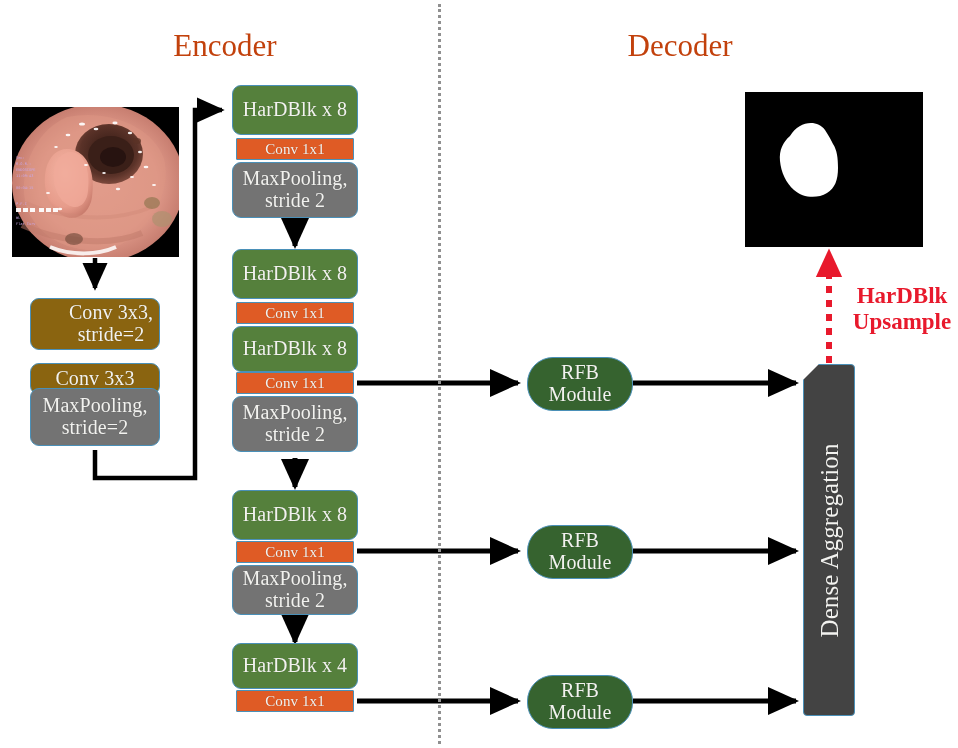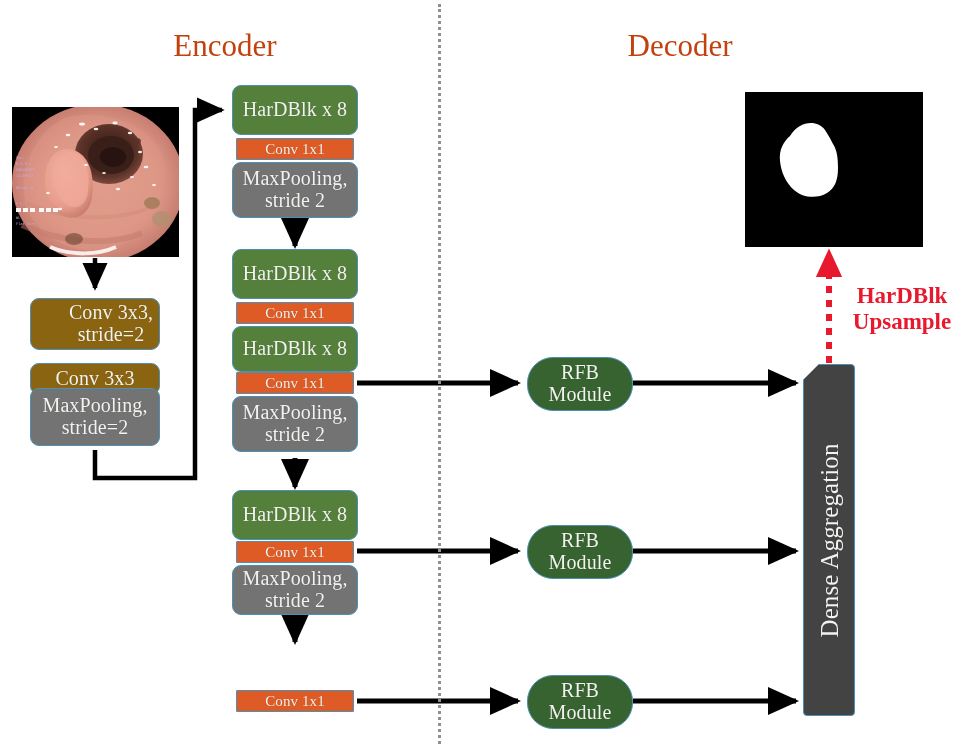--- a/index.html
+++ b/index.html
@@ -275,20 +275,23 @@
   <div class="abs node orange strip" style="left:236px; top:541px; width:118px; height:22px;">
     <span>Conv 1x1</span>
   </div>
   <div class="abs node blue" style="left:232px; top:565px; width:126px; height:50px; font-size:20px;">
     <span class="lines">
       <span>MaxPooling,</span><br>
       <span>stride 2</span>
     </span>
   </div>
 
+  <div class="abs node green" style="left:232px; top:643px; width:126px; height:46px; font-size:20px;">
+    <span>HarDBlk x 4</span>
+  </div>
   <div class="abs node orange strip" style="left:236px; top:690px; width:118px; height:22px;">
     <span>Conv 1x1</span>
   </div>
 
   <div class="abs node dgreen" style="left:527px; top:357px; width:106px; height:54px; font-size:20px;">
     <span class="lines">
       <span>RFB</span><br>
       <span>Module</span>
     </span>
   </div>

